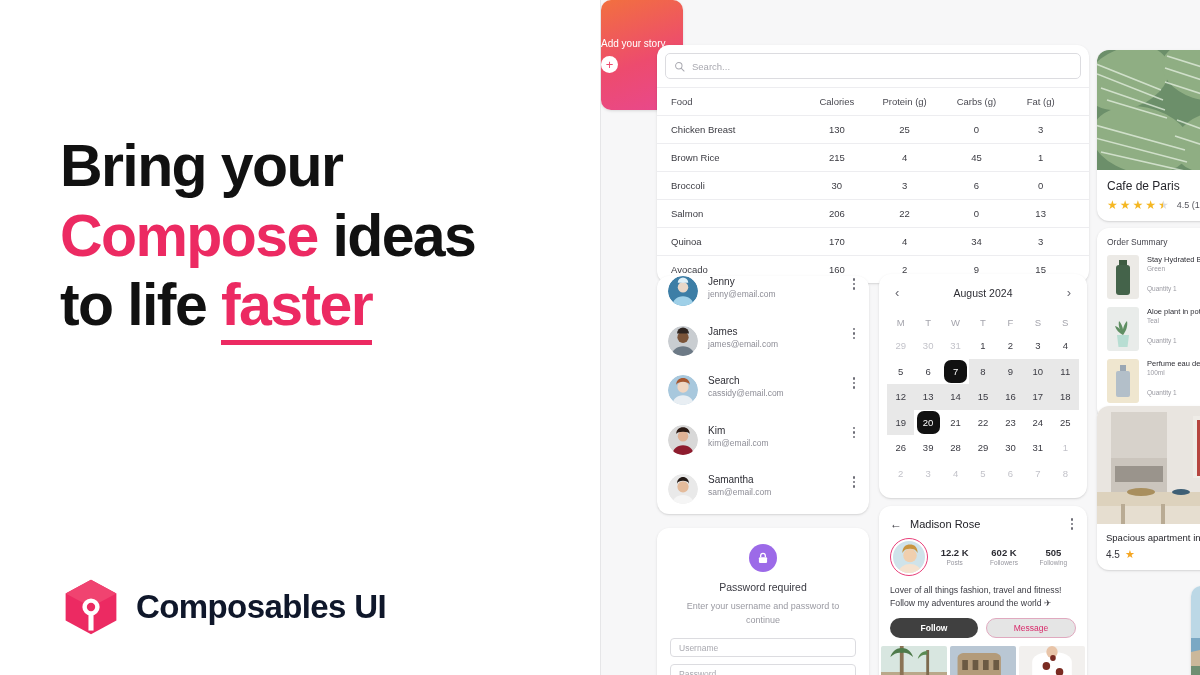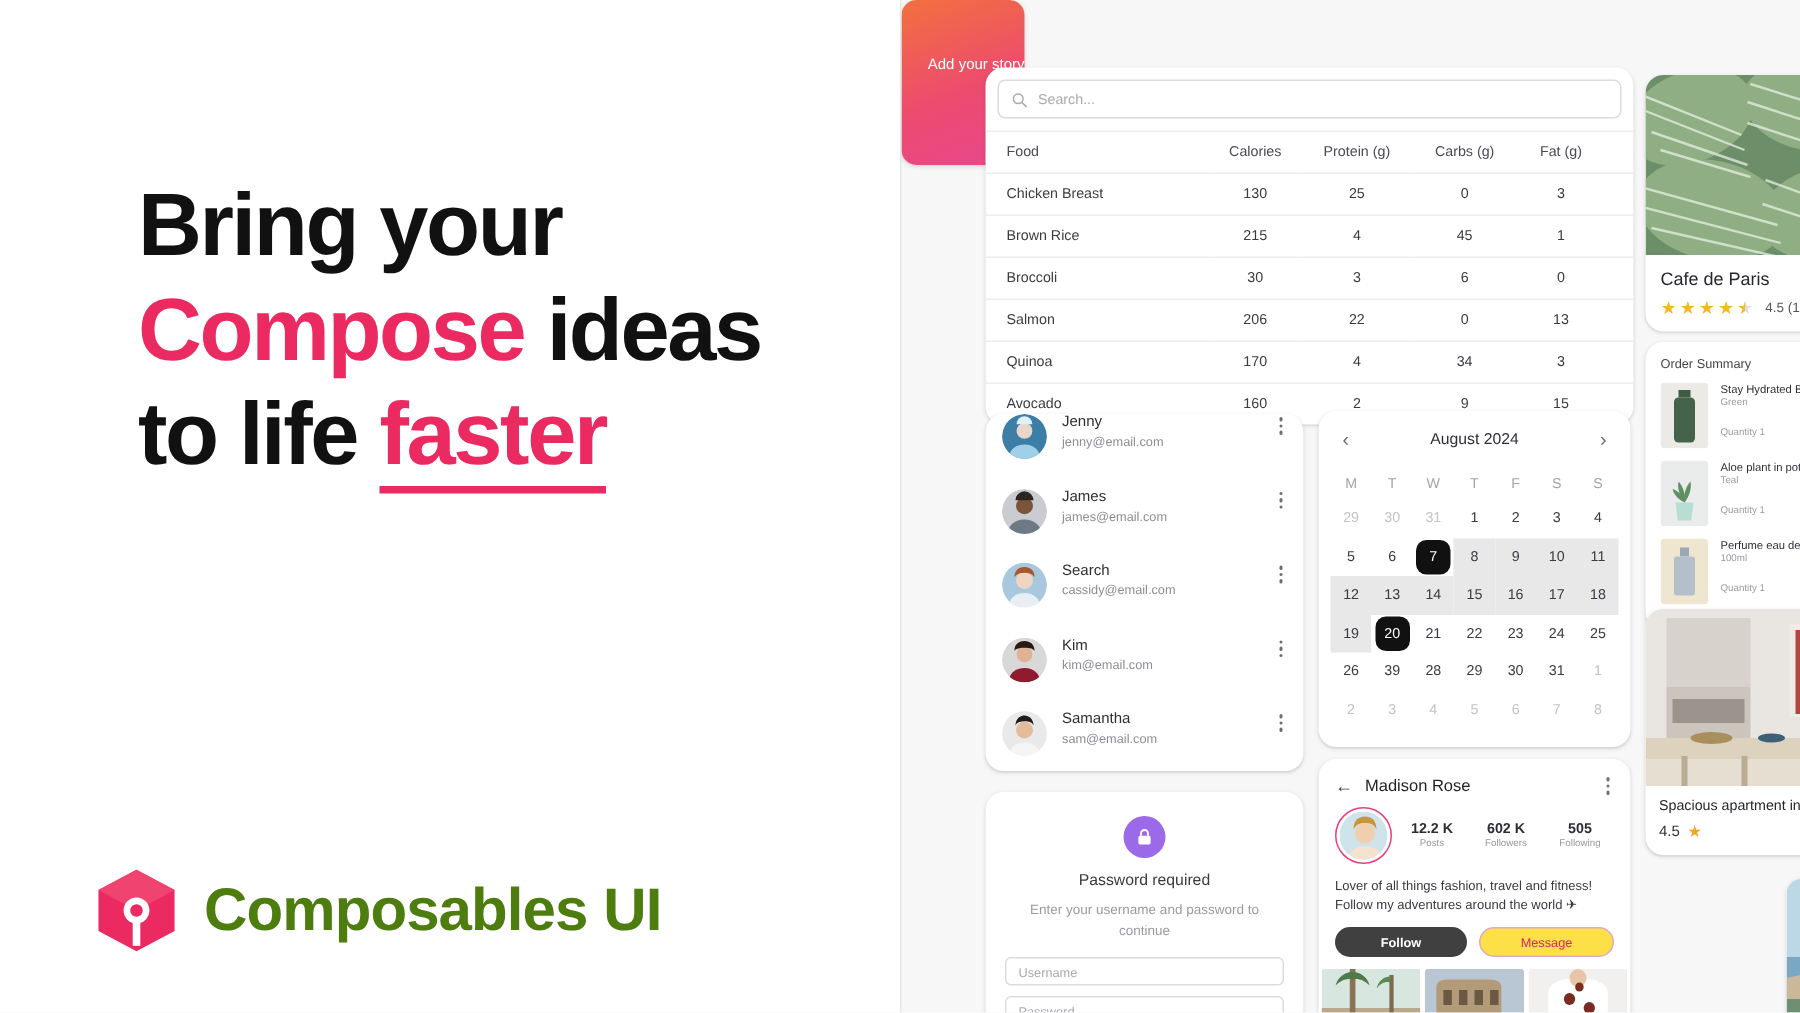--- a/index.html
+++ b/index.html
@@ -9,35 +9,35 @@
     background: #ffffff;
     position: relative;
   }
 
   
   #hero {
     position: absolute; left: 0; top: 0; width: 600px; height: 675px;
     background: #ffffff;
   }
   #headline {
-    position: absolute; left: 60px; top: 116px; width: 520px;
+    position: absolute; left: 60px; top: 132px; width: 520px;
     font-size: 59px; font-weight: bold; line-height: 1.18;
-    letter-spacing: -1.6px; color: #111111; margin-left: 32px;
+    letter-spacing: -1.6px; color: #111111;
   }
   #headline .pink { color: #ec2a62; }
   #headline .underline {
     color: #ec2a62; border-bottom: 5px solid #ec2a62; padding-bottom: 2px;
   }
   #logo-row {
     position: absolute; left: 62px; top: 578px;
     display: flex; align-items: center; gap: 16px;
   }
   #logo-mark { width: 58px; height: 58px; display: block; }
   #logo-text {
-    font-size: 40px; font-weight: bold; color: #4d7c0f; letter-spacing: -0.6px;
+    font-size: 33px; font-weight: bold; color: #0f172a; letter-spacing: -0.6px;
   }
 
   
   #showcase {
     position: absolute; left: 600px; top: 0; width: 600px; height: 675px;
     background: #f7f7f8; border-left: 1px solid #e6e6e8; overflow: hidden;
   }
   .card {
     position: absolute; background: #ffffff; border-radius: 12px;
     box-shadow: 0 1px 3px rgba(0,0,0,.10), 0 1px 1px rgba(0,0,0,.05);
@@ -123,21 +123,21 @@
   .stat .n { font-size: 9.5px; font-weight: bold; color: #2c2c33; }
   .stat .l { font-size: 6.5px; color: #97979f; margin-top: 1px; }
   #prof-bio { font-size: 8.7px; color: #3a3a42; line-height: 1.55; padding: 0 11px 8px; }
   #prof-btns { display: flex; gap: 8px; padding: 0 11px 8px; }
   .btn-follow {
     flex: 1; height: 20px; border-radius: 11px; background: #404040; color: #fff;
     font-size: 8.5px; display: flex; align-items: center; justify-content: center; font-weight: bold;
   }
   .btn-message {
     flex: 1; height: 20px; border-radius: 11px; border: 1px solid #e0a9bf; color: #d8296a;
-    font-size: 8.5px; display: flex; align-items: center; justify-content: center; background:#fde047;
+    font-size: 8.5px; display: flex; align-items: center; justify-content: center; background:#e5e5e5;
   }
   #prof-photos { display: flex; gap: 3px; padding: 0 2px; }
   #prof-photos > div { flex: 1; height: 40px; overflow: hidden; border-radius: 2px; }
 
   
   #cafe-card { left: 496px; top: 50px; width: 148px; }
   .photo { width: 100%; height: 120px; }
   #cafe-body { padding: 9px 10px 10px; }
   #cafe-title { font-size: 12px; color: #26262c; margin-bottom: 6px; }
   #cafe-rate { display: flex; align-items: center; gap: 2px; }
@@ -155,21 +155,21 @@
 
   #apt-card { left: 496px; top: 406px; width: 148px; }
   #apt-body { padding: 8px 9px 9px; }
   #apt-title { font-size: 9.5px; color: #26262c; white-space: nowrap; margin-bottom: 5px; }
   #apt-rate { display: flex; align-items: center; gap: 5px; font-size: 10px; color: #33333a; }
   #apt-rate .star { color: #f5a623; font-size: 11px; }
 
   #story-card {
     left: 500px; top: 586px; width: 82px; height: 110px; border-radius: 10px;
     background: linear-gradient(160deg, #f2703f 0%, #ed4b6e 55%, #e8488f 100%);
-    display: flex; flex-direction: column; align-items: flex-end; justify-content: center; gap: 7px;
+    display: flex; flex-direction: column; align-items: flex-start; justify-content: center; gap: 7px;
     box-shadow: 0 1px 3px rgba(0,0,0,.12);
   }
   #story-label { color: #fff; font-size: 10px; }
   #story-plus {
     width: 17px; height: 17px; border-radius: 50%; background: #fff; color: #ed4b6e;
     display: flex; align-items: center; justify-content: center; font-size: 13px; line-height: 1;
   }
   #story-peek {
     left: 590px; top: 586px; width: 60px; height: 110px; border-radius: 10px; overflow: hidden;
     box-shadow: 0 1px 3px rgba(0,0,0,.12);

